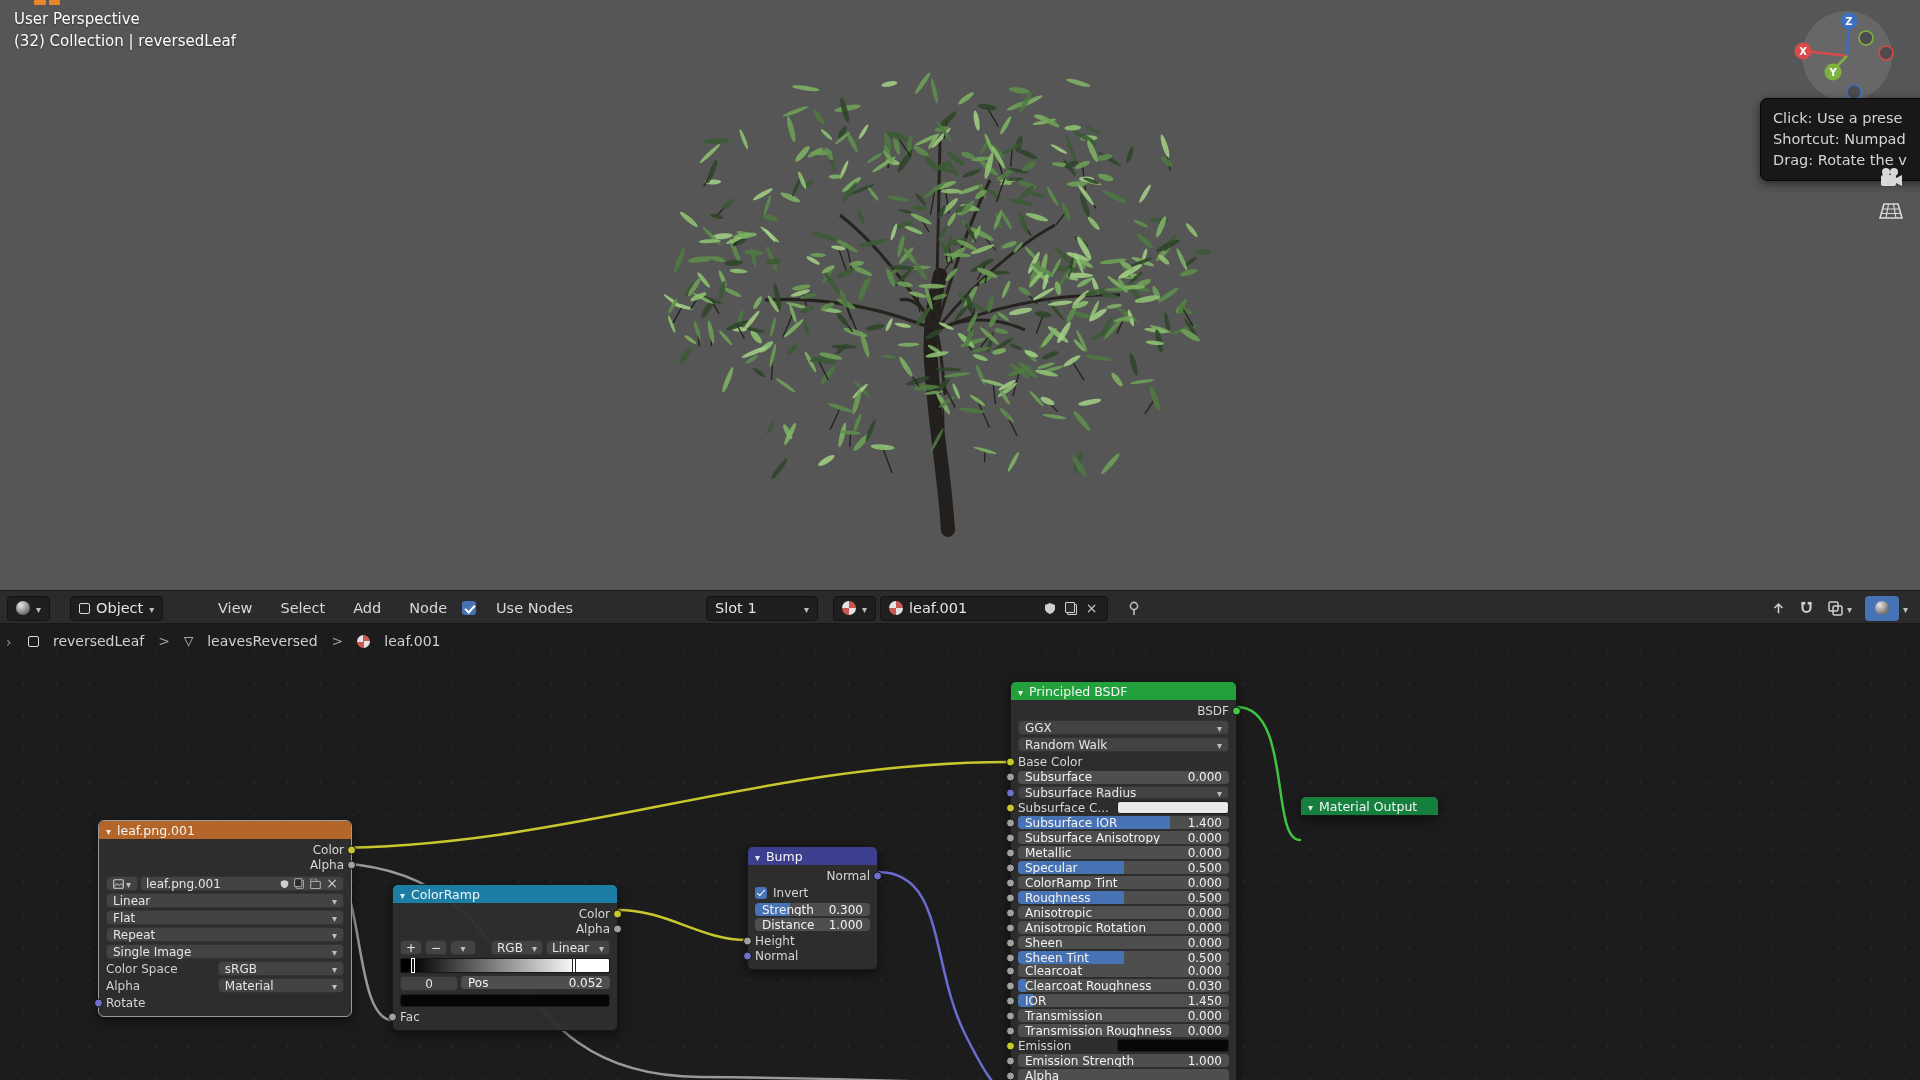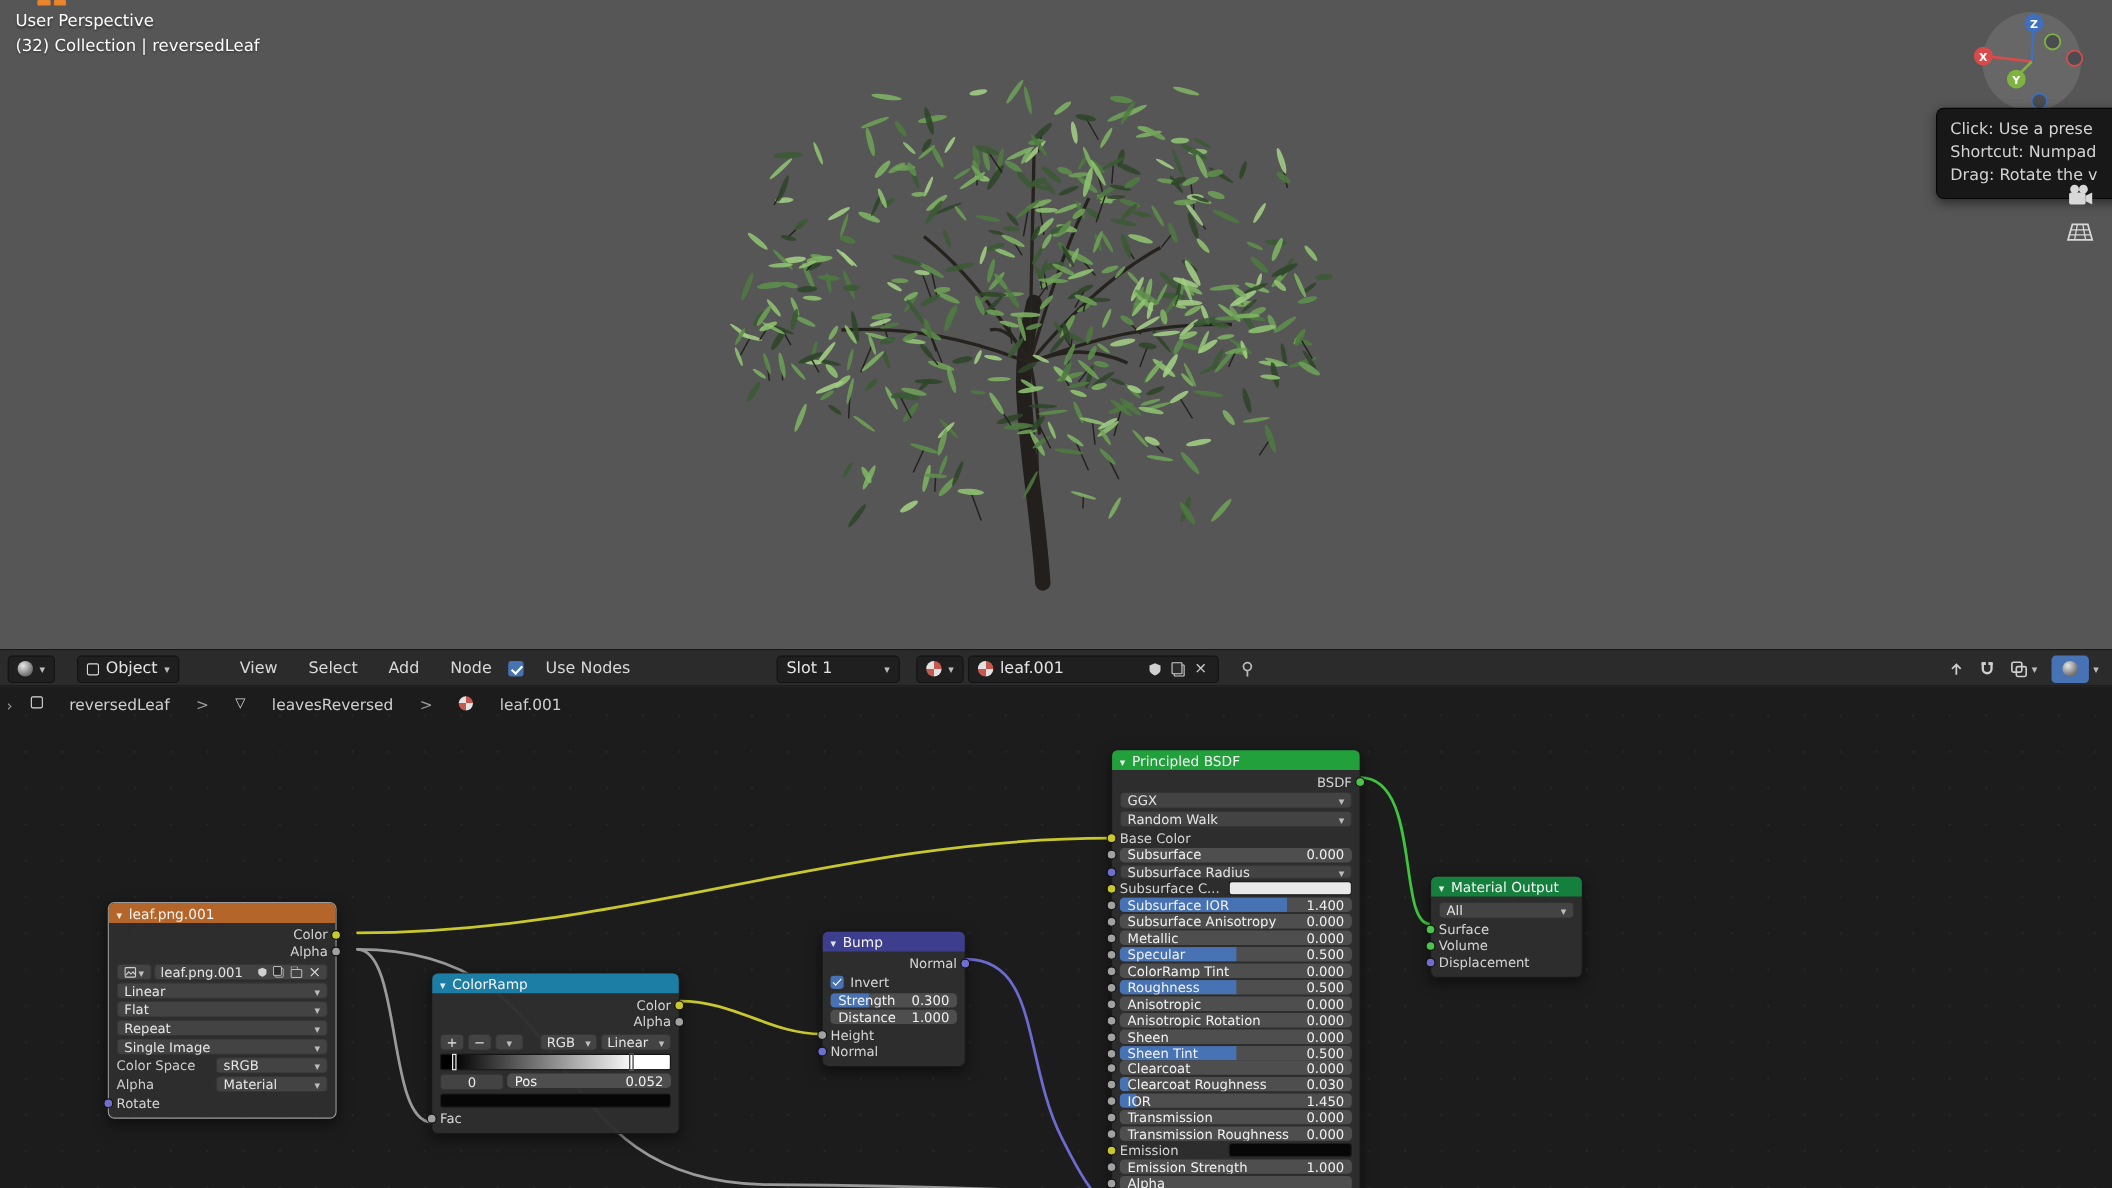--- a/index.html
+++ b/index.html
@@ -40,21 +40,21 @@
   .pages-ico::before,.pages-ico::after{content:"";position:absolute;width:8px;height:9px;border:1.4px solid #cfcfcf;border-radius:1px;background:#2b2b2b}
   .pages-ico::before{right:0;bottom:0}.pages-ico::after{left:0;top:0}
   .folder-ico{position:relative;width:13px;height:10px;border:1.4px solid #cfcfcf;border-radius:1px;margin-top:2px}
   .folder-ico::before{content:"";position:absolute;left:-1px;top:-4px;width:6px;height:3px;border:1.4px solid #cfcfcf;border-bottom:none;border-radius:1px 1px 0 0}
   .x-ico::after{content:"×";font-size:14px;color:#cfcfcf;line-height:1}
 
   
   .node-canvas{position:absolute;left:0;top:624px;width:1920px;height:456px;background:#1c1c1c;overflow:hidden;
     background-image:radial-gradient(#262626 1.1px,transparent 1.25px);background-size:33px 33px;background-position:7px 10px}
   .wires{position:absolute;left:0;top:0;z-index:1}
-  .breadcrumb{position:absolute;left:28px;top:9px;display:flex;align-items:flex-start;gap:24px;font-size:14px;color:#cfcfcf;z-index:3}
+  .breadcrumb{position:absolute;left:28px;top:9px;display:flex;align-items:center;gap:14px;font-size:14px;color:#cfcfcf;z-index:3}
   .bc-caret{position:absolute;left:6px;top:10px;color:#9a9a9a;font-size:14px;z-index:3}
   .bc-sep{color:#9c9c9c}
   .tri-ico{color:#d8d8d8;font-size:12px;line-height:1}
 
   .node{position:absolute;background:rgba(46,46,46,.97);border:1px solid #181818;border-radius:6px;
     box-shadow:0 4px 12px rgba(0,0,0,.5);z-index:2;font-size:12px}
   .node-hd{height:18px;border-radius:5px 5px 0 0;display:flex;align-items:center;gap:6px;padding:0 7px;
     color:#f4f4f4;font-size:12.5px;white-space:nowrap}
   .node-hd .chev::after{color:rgba(255,255,255,.85)}
   .node-bd{padding:3px 7px 6px;position:relative}
@@ -777,21 +777,21 @@
       <span class="obj-ico"></span>
       <span>reversedLeaf</span>
       <span class="bc-sep">&gt;</span>
       <span class="tri-ico">▽</span>
       <span>leavesReversed</span>
       <span class="bc-sep">&gt;</span>
       <span class="mat-sphere" style="width:13px;height:13px"></span>
       <span>leaf.001</span>
     </div>
 
-    <div class="node" style="left:98px;top:196px;width:208px;border-color:#9a9a9a">
+    <div class="node" style="left:98px;top:196px;width:254px;border-color:#9a9a9a">
       <div class="node-hd" style="background: rgb(180, 102, 42);">
         <span class="chev"></span>
         <span>leaf.png.001</span>
       </div>
       <div class="node-bd">
         <div class="nrow out">
             <span>Color</span>
             <span class="sock outp" style="background: rgb(200, 200, 46);"></span>
           </div>
         <div class="nrow out">
@@ -1122,34 +1122,16 @@
             </div>
           </div>
       </div>
     </div>
 
     <div class="node" style="left:1300px;top:172px;width:139px">
       <div class="node-hd" style="background: #15803d;">
         <span class="chev"></span>
         <span>Material Output</span>
       </div>
-      <div class="node-bd">
-        <div class="dd">
-            <span>All</span>
-            <span class="chev"></span>
-          </div>
-        <div class="nrow" style="margin-top:3px">
-            <span class="sock in" style="background: rgb(76, 196, 76);"></span>
-            <span>Surface</span>
-          </div>
-        <div class="nrow">
-            <span class="sock in" style="background: rgb(76, 196, 76);"></span>
-            <span>Volume</span>
-          </div>
-        <div class="nrow">
-            <span class="sock in" style="background: rgb(111, 111, 208);"></span>
-            <span>Displacement</span>
-          </div>
-      </div>
     </div>
 
   </div>
 </div>
 
 </body></html>

